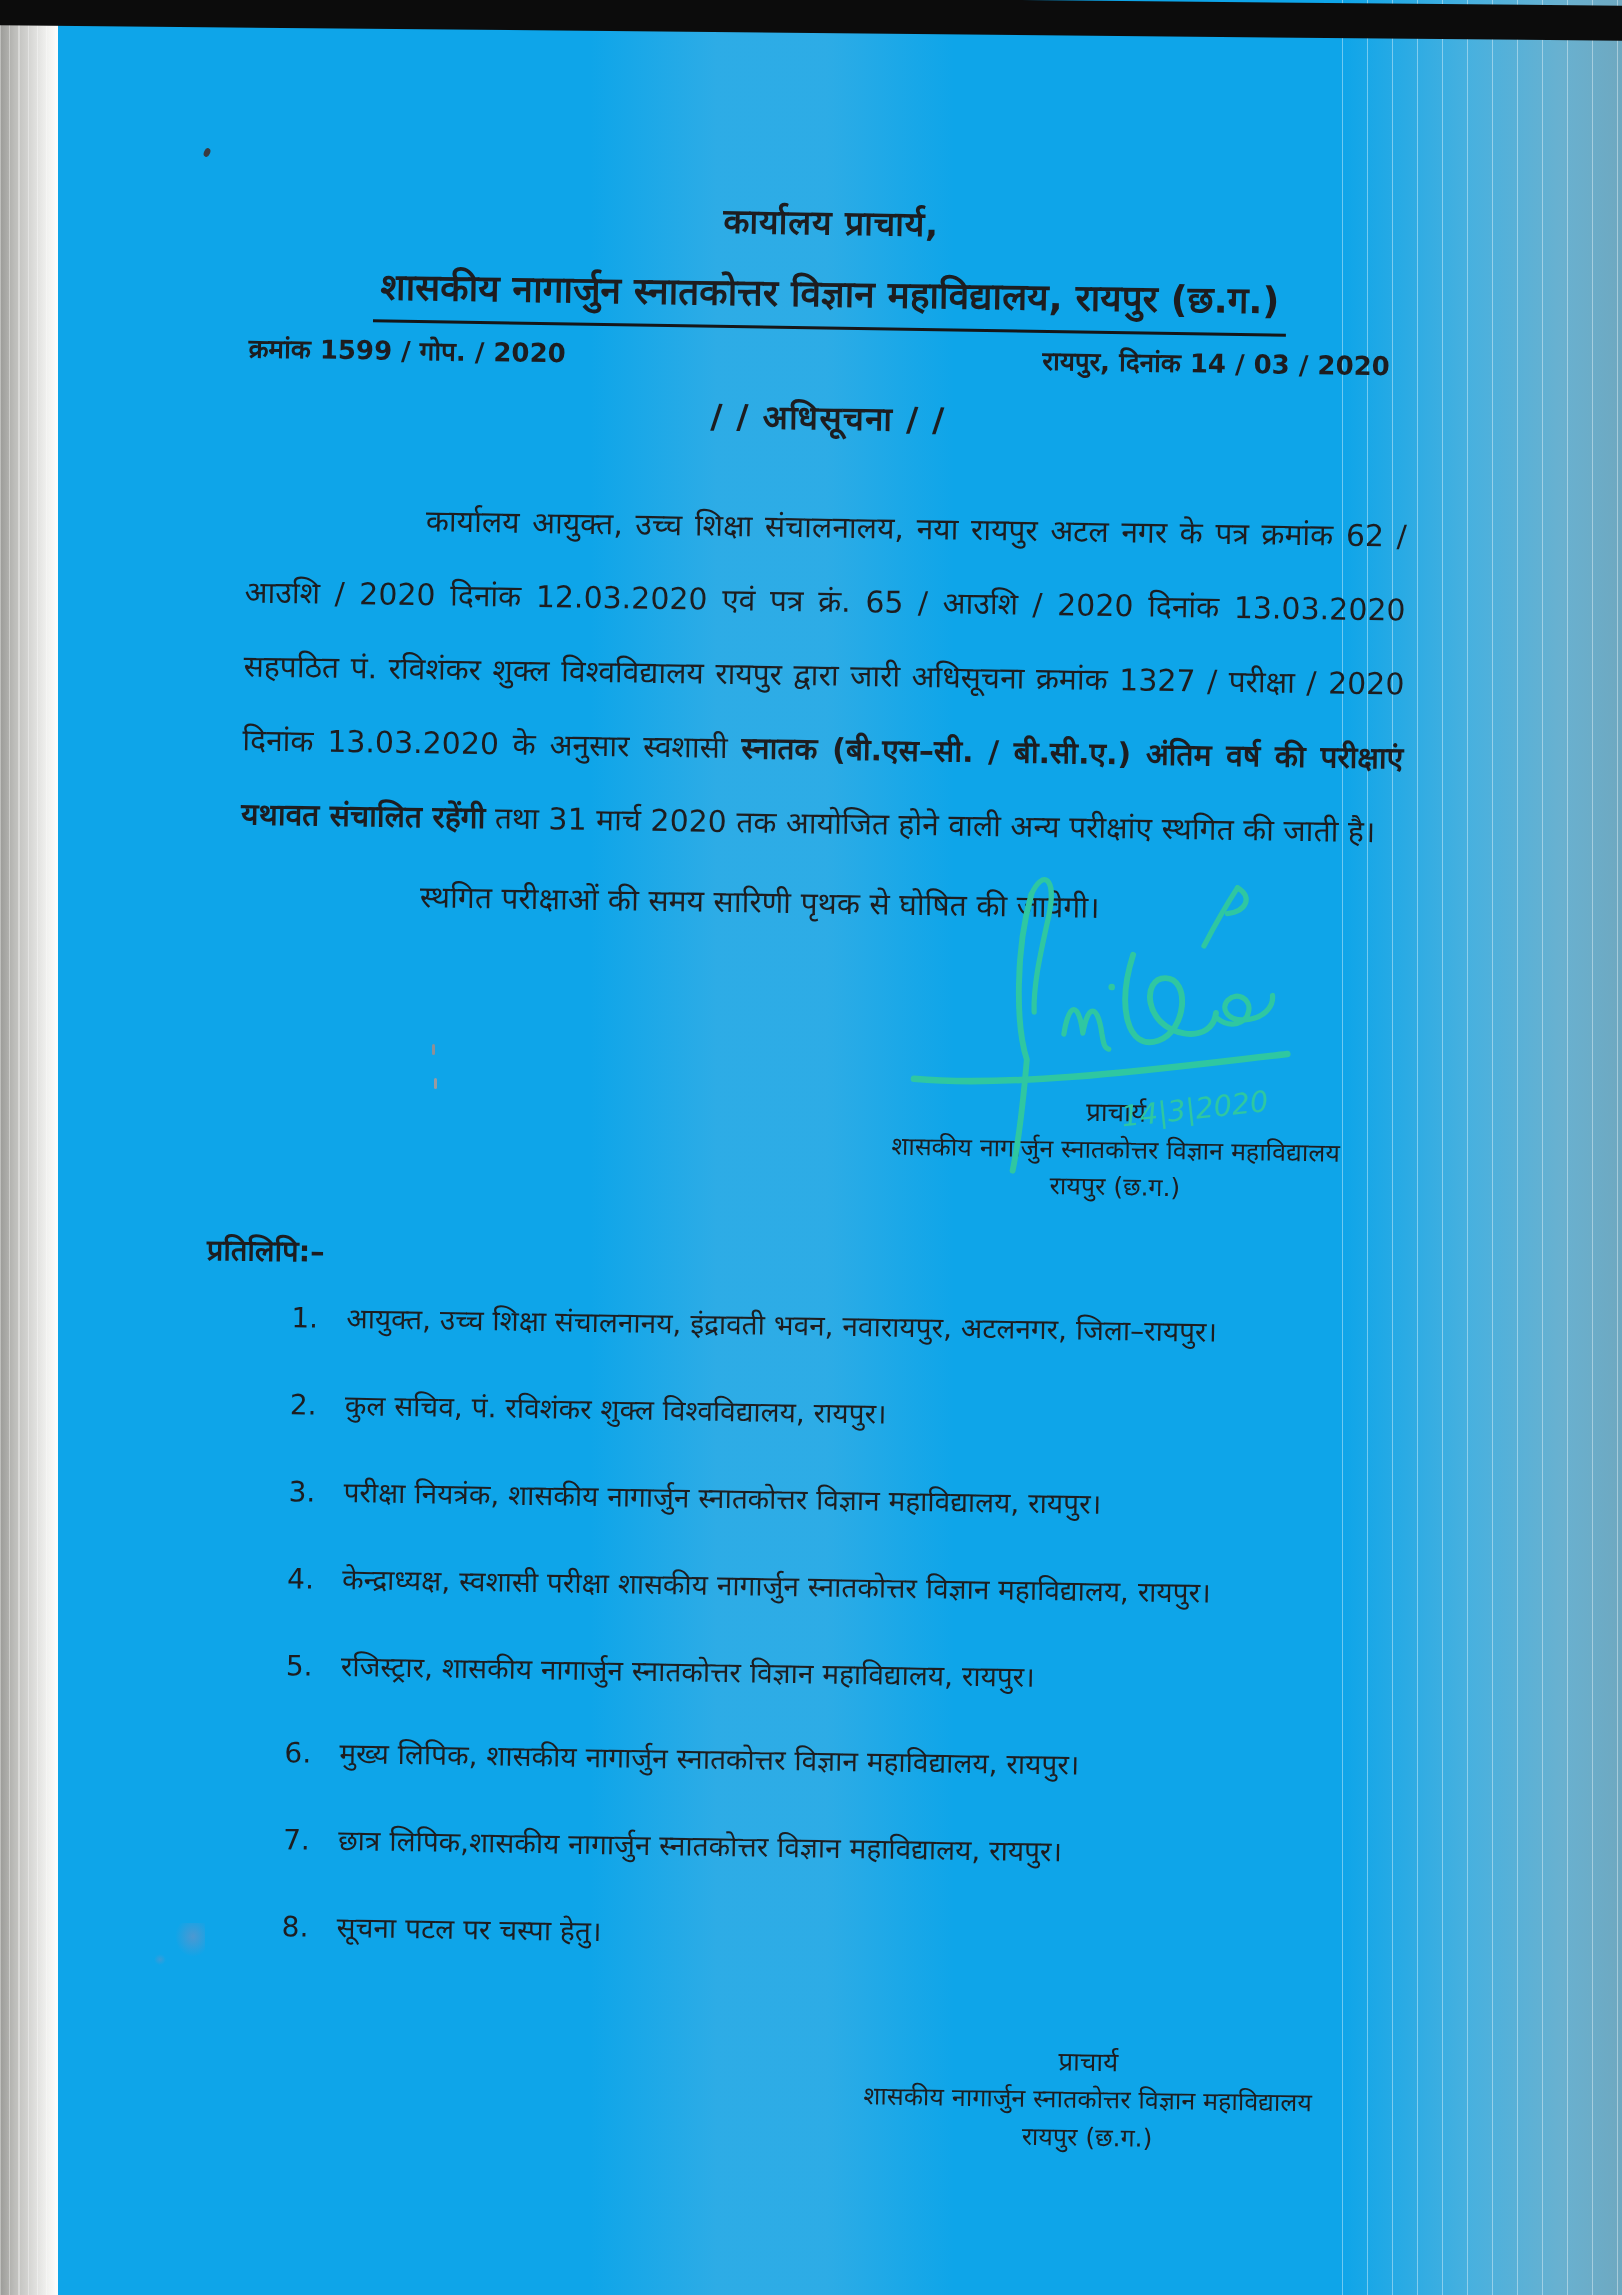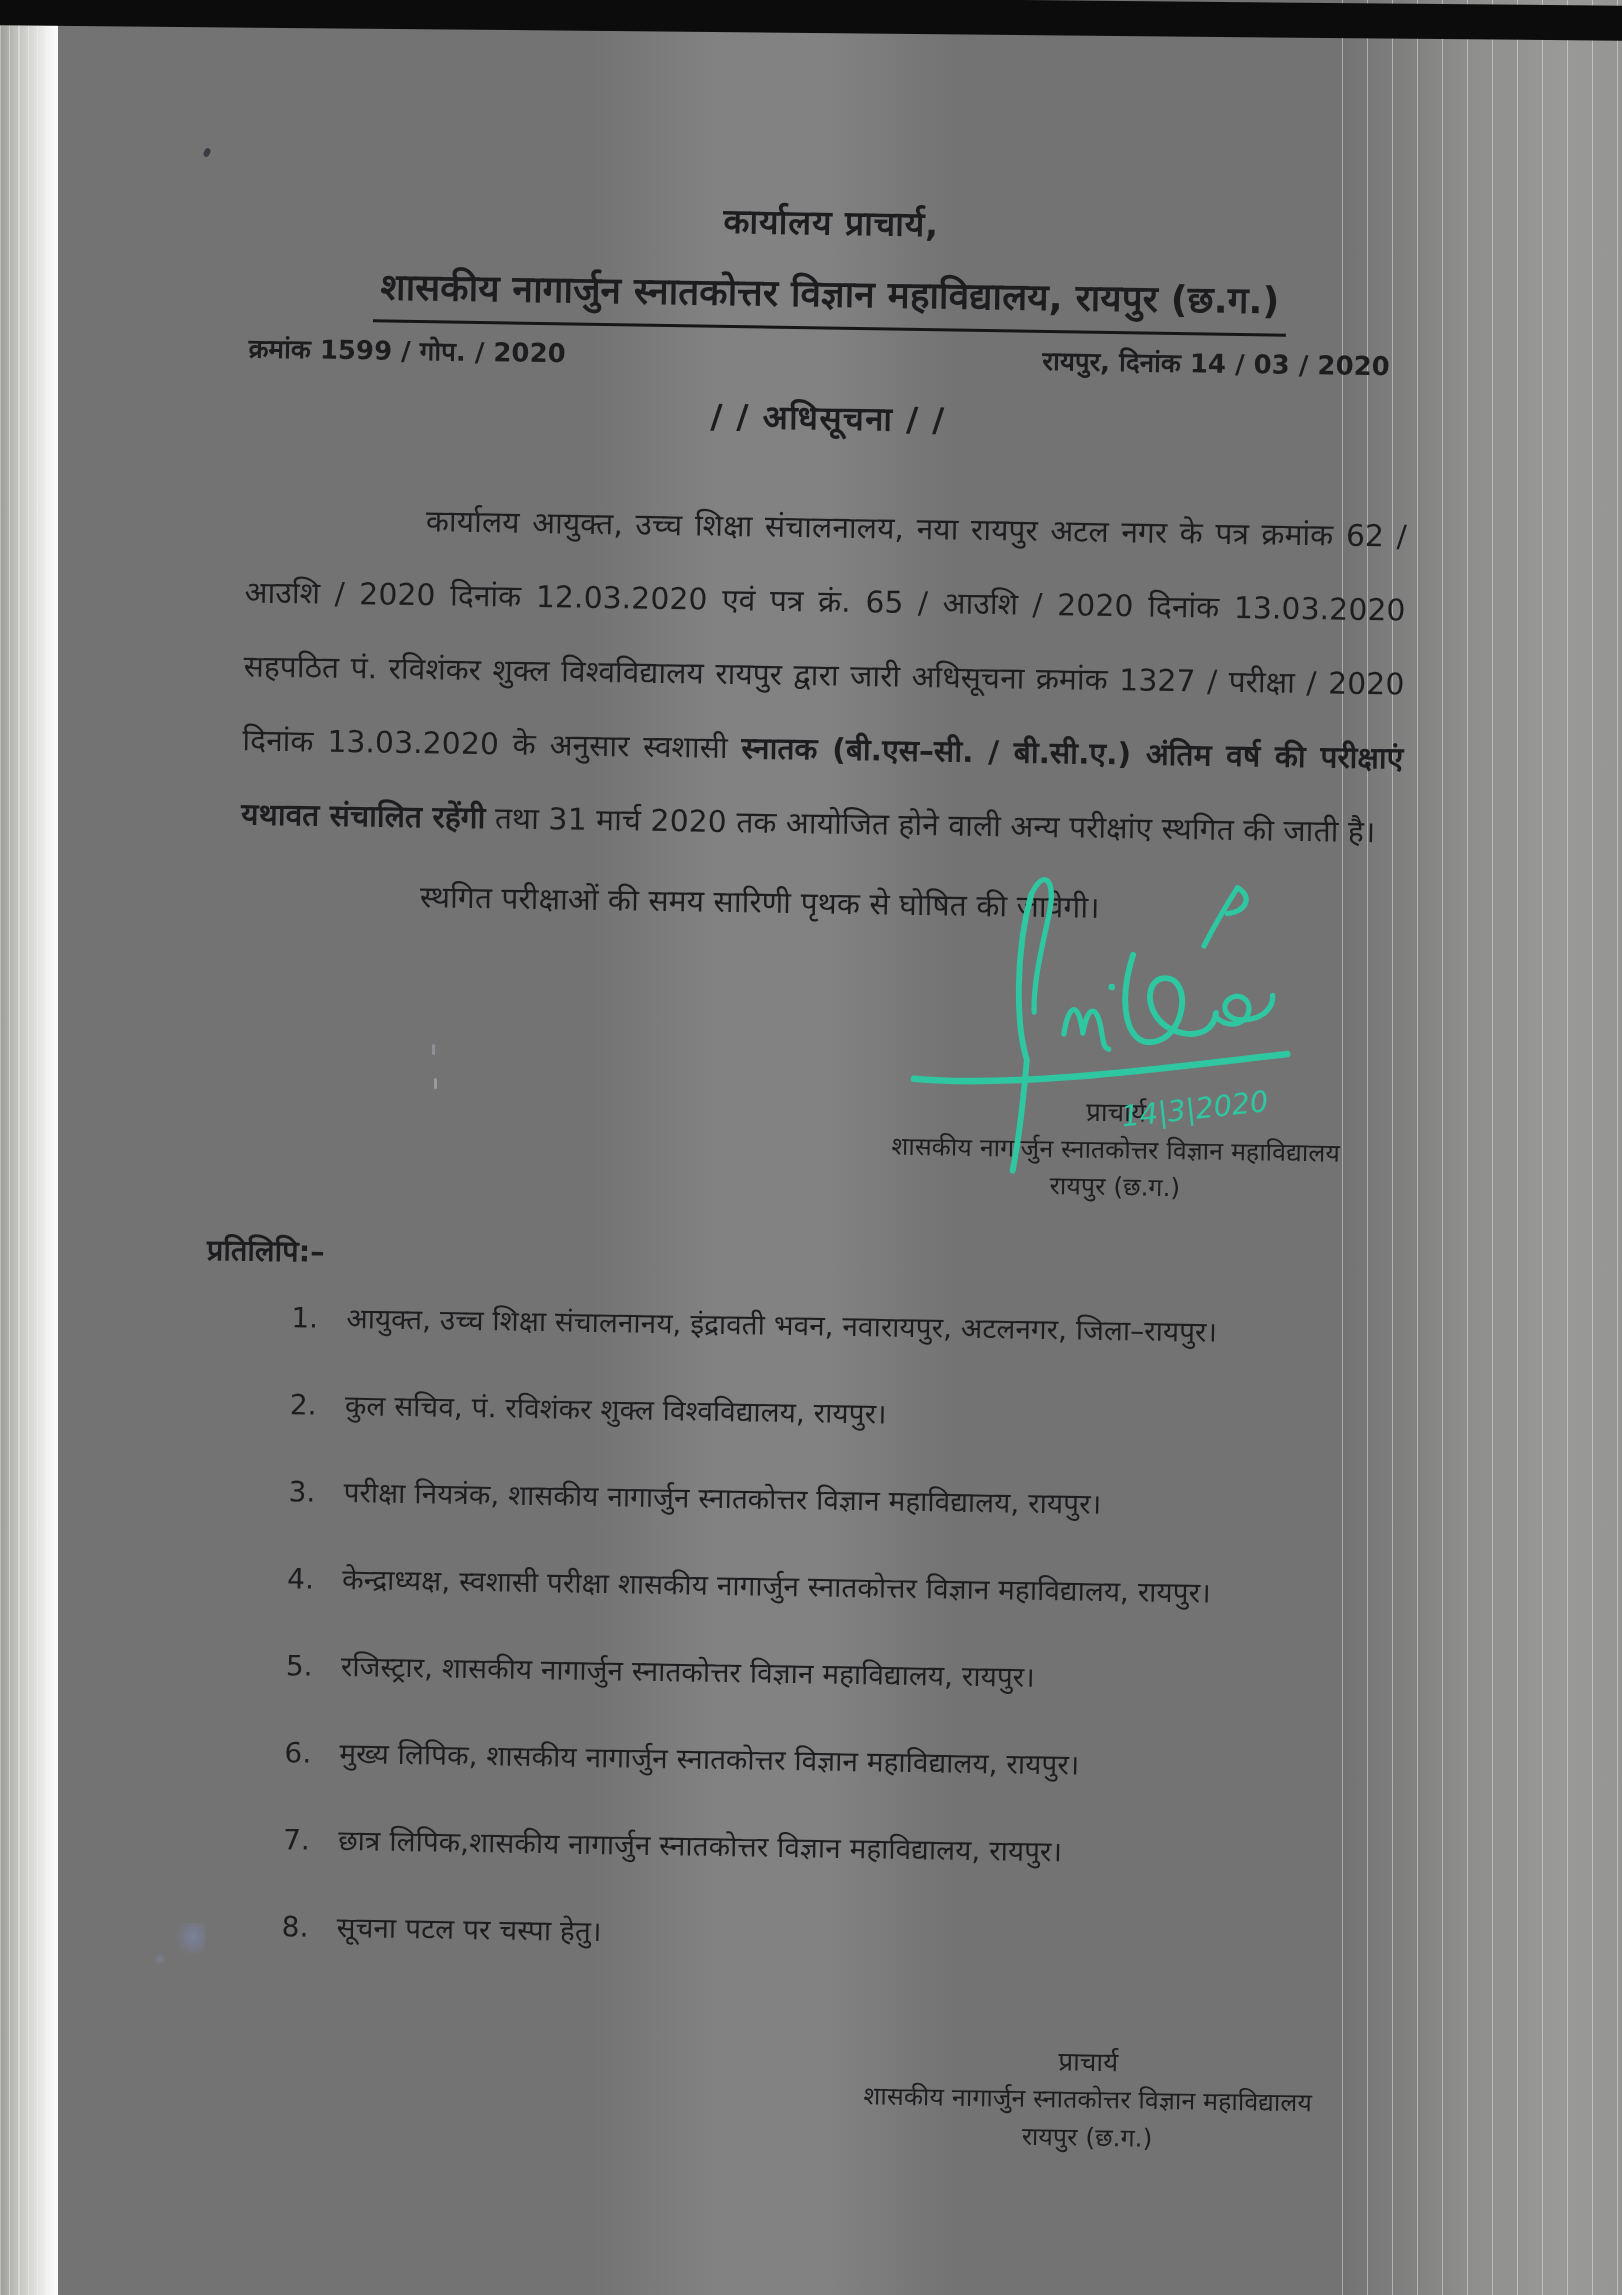--- a/index.html
+++ b/index.html
@@ -1,19 +1,19 @@
 <!DOCTYPE html>
 <html lang="hi" style="font-size:10.5px"><head>
 <meta charset="utf-8">
 <style>
   html,body{margin:0;padding:0;background:#8a8a88;}
   .scan{
     position:relative;
     width:1623px;height:2295px;
-    background:#737373;
+    background:#0ea5e9;
     overflow:hidden;
     font-family:"DejaVu Sans","Liberation Sans",sans-serif;
     color:#1d1d20;
   }
   
   .top-bar{
     position:absolute;top:-10.5px;left:-19.6px;width:1675px;height:35px;
     background:#0c0c0c;transform:rotate(0.55deg);transform-origin:0 0;
   }
   .left-strip{

